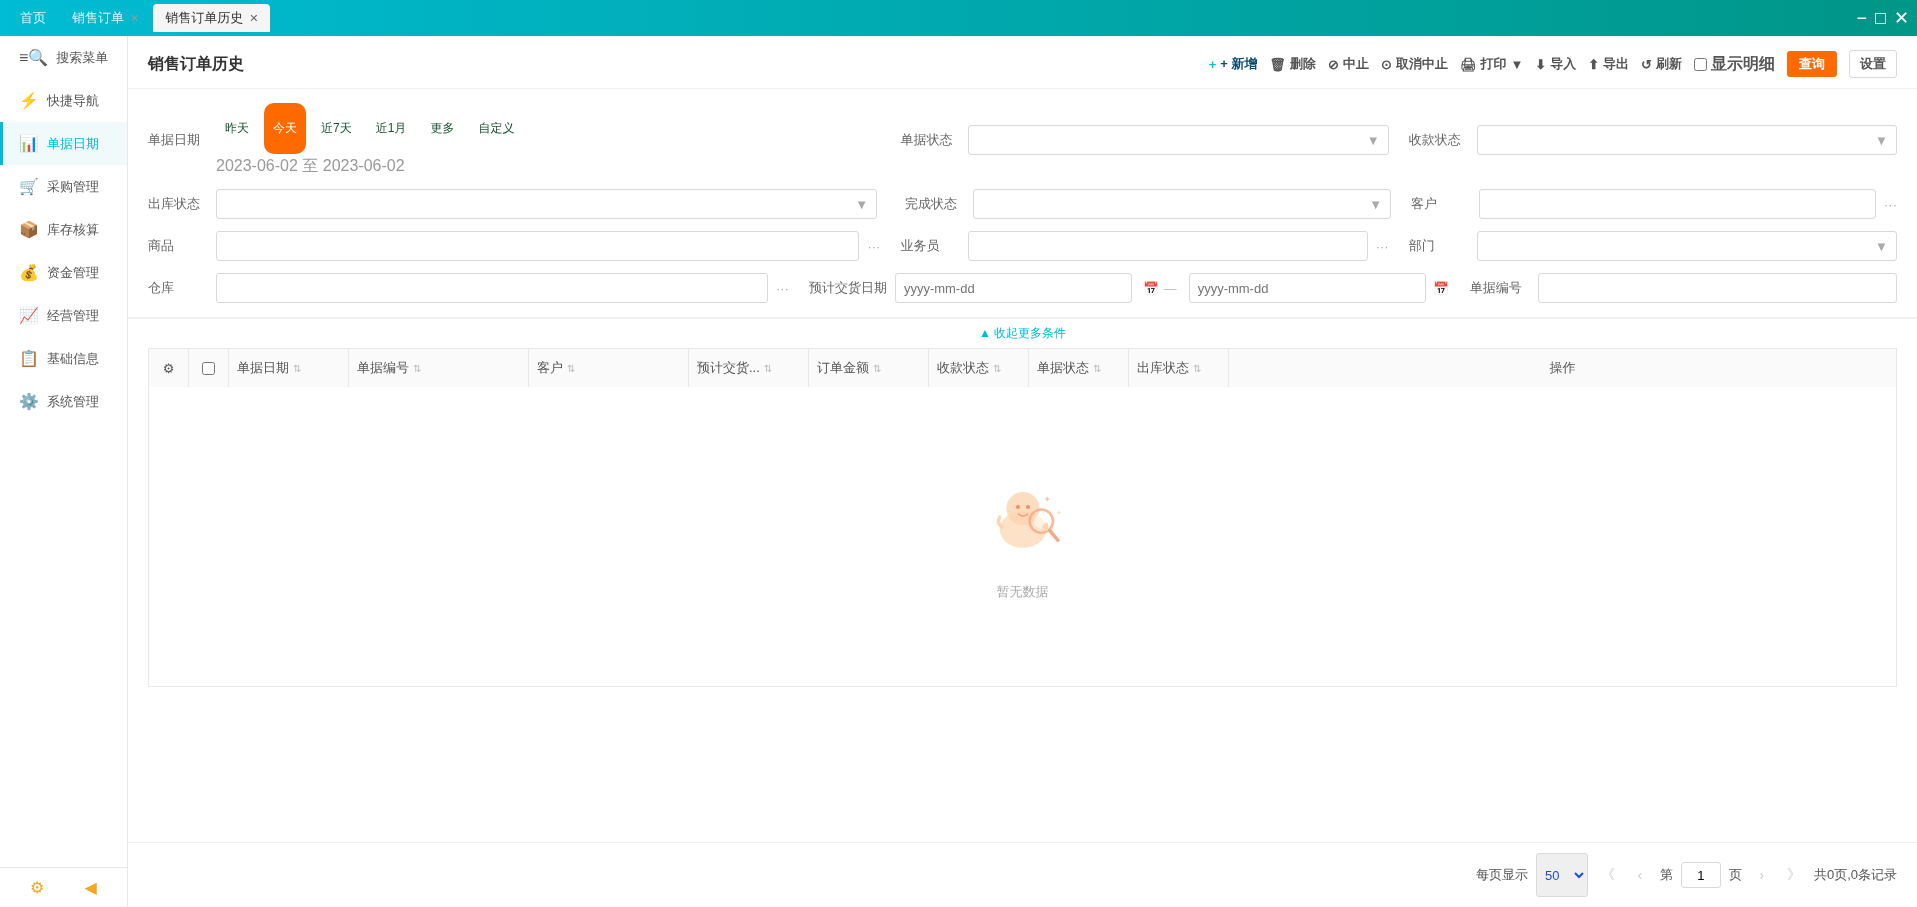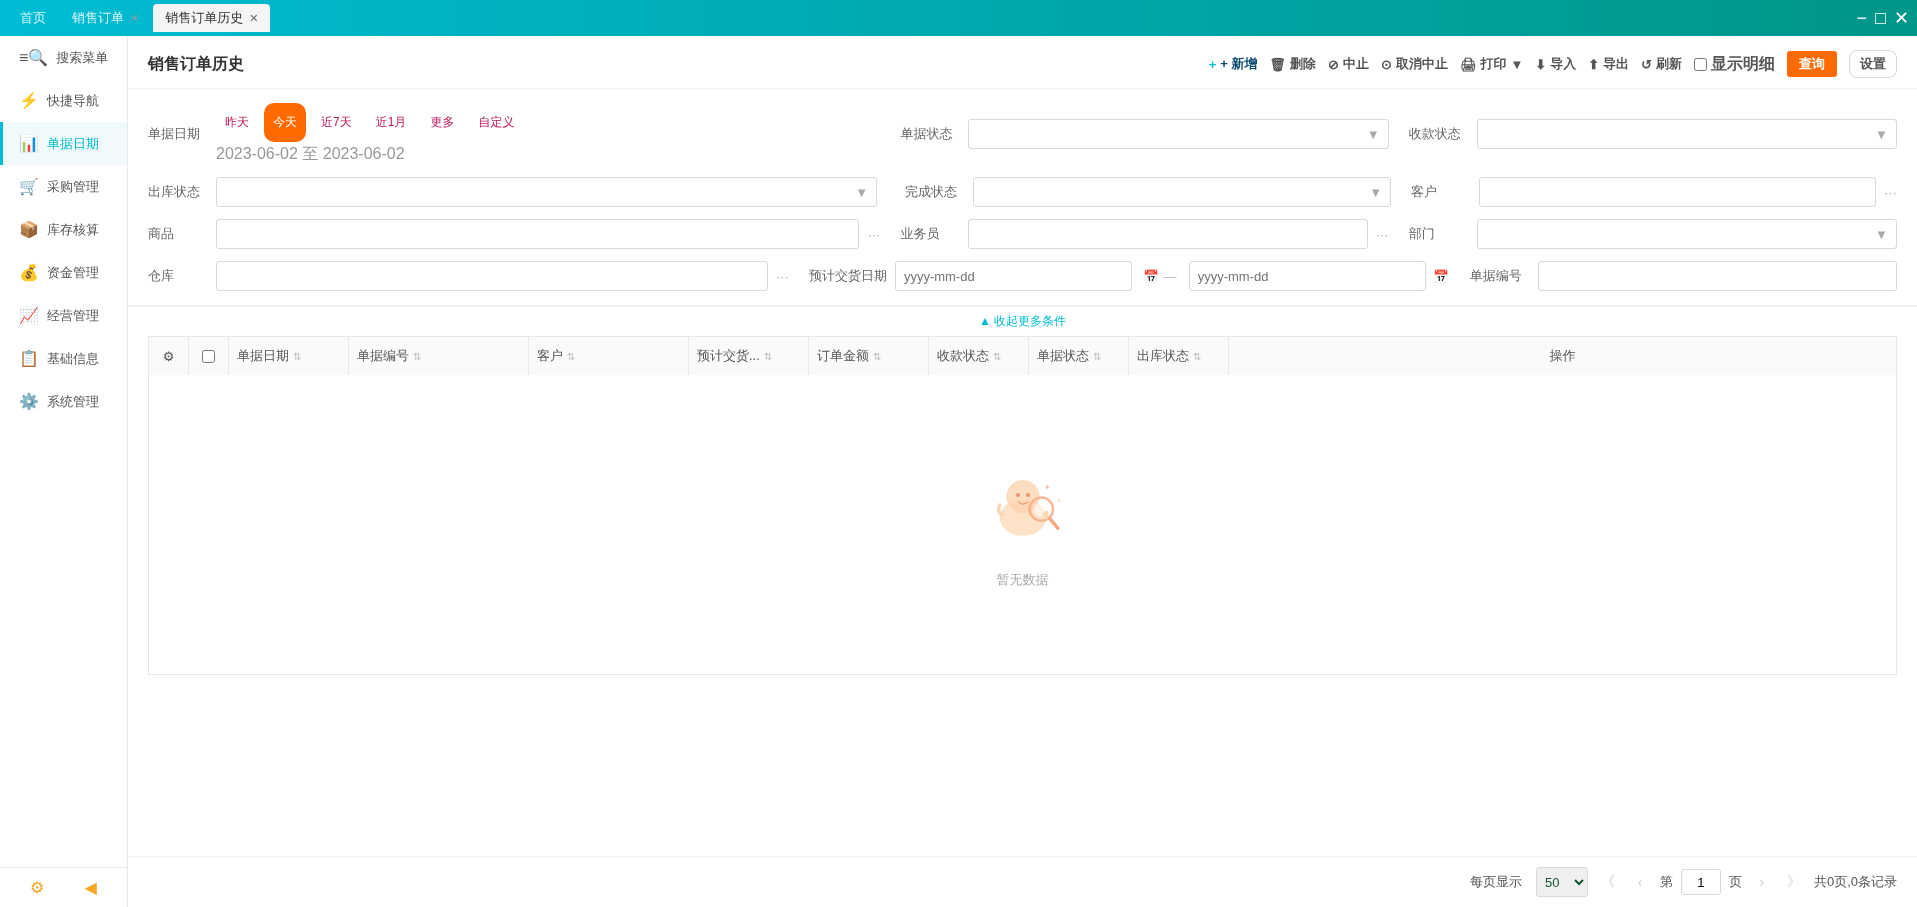--- a/index.html
+++ b/index.html
@@ -192,28 +192,28 @@
       display: flex;
       align-items: center;
       gap: 6px;
       flex-wrap: wrap;
     }
     .date-btn {
       padding: 2px 8px;
       border-radius: 3px;
       cursor: pointer;
       font-size: 12px;
-      color: #be185d;
+      color: #14532d;
       border: 1px solid transparent;
     }
     .date-btn.active {
       background: #ff6a00;
       color: white;
       border-radius: 10px;
-      padding: 10px 8px;
+      padding: 16px 8px;
     }
     .date-range {
       font-size: 16px;
       color: #999;
       margin-top: 2px;
     }
     .date-filter-wrap {
       display: flex;
       flex-direction: column;
     }
@@ -286,27 +286,26 @@
       align-items: center;
       justify-content: flex-end;
       padding: 10px 20px;
       border-top: 1px solid #f0f0f0;
       gap: 8px;
       color: #555;
       font-size: 13px;
       background: white;
     }
     .page-size-select {
-      height: 30px;
+      height: 44px;
       border: 1px solid #d9d9d9;
       border-radius: 3px;
       padding: 0 4px;
       font-size: 13px;
-      color: #14532d;
-      margin-left: 6px;
+      color: #1d4ed8;
     }
     .page-nav-btn {
       width: 24px;
       height: 24px;
       display: flex;
       align-items: center;
       justify-content: center;
       cursor: pointer;
       color: #555;
       border: none;
@@ -434,21 +433,21 @@
           <span>↺</span>
           <span>刷新</span>
         </div>
         <label class="checkbox-label">
           <input type="checkbox" style="">
           <span>显示明细</span>
         </label>
         <div class="action-btn primary">
           <span>查询</span>
         </div>
-        <div class="action-btn" style="border:1px solid #d9d9d9;padding:4px 10px;border-radius:8px;">
+        <div class="action-btn" style="border:1px solid #d9d9d9;padding:4px 10px;border-radius:3px;">
           <span>设置</span>
         </div>
       </div>
     </div>
 
     <div class="filter-area">
 
       <div class="filter-row">
         <div class="filter-item" style="flex:1.5;">
           <span class="filter-label">单据日期</span>

